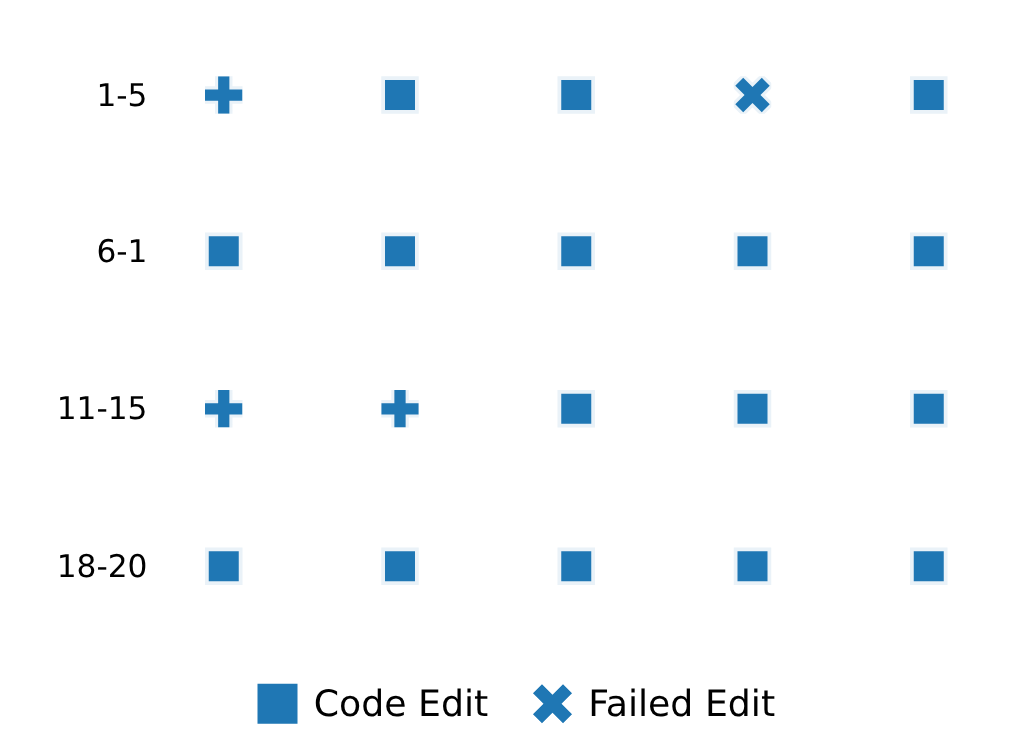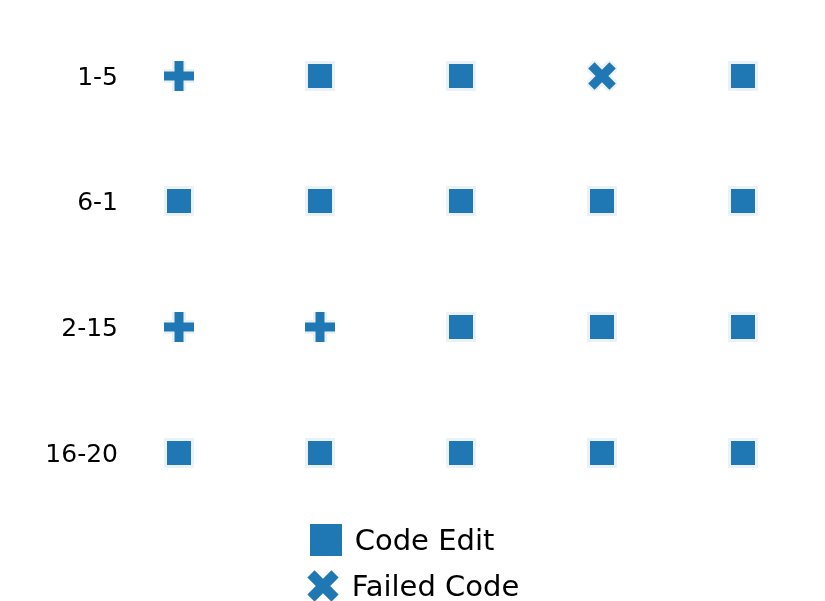--- a/index.html
+++ b/index.html
@@ -57,21 +57,20 @@
     display: block;
   }
   
   #legend {
     position: absolute;
     left: 0;
     top: 540px;
     width: 825px;
     height: 46px;
     display: flex;
-    flex-direction: column;
     align-items: center;
     justify-content: center;
     gap: 12px;
   }
   .legend-entry {
     display: flex;
     flex-direction: row;
     align-items: center;
     margin-right: 22px;
   }
@@ -103,24 +102,24 @@
 <div id="figure">
 
   <div id="ytick-labels">
       <div class="ytick-wrap" style="top: 76px;">
         <div class="ytick">1-5</div>
       </div>
       <div class="ytick-wrap" style="top: 201px;">
         <div class="ytick">6-1</div>
       </div>
       <div class="ytick-wrap" style="top: 327px;">
-        <div class="ytick">2-15</div>
+        <div class="ytick">11-15</div>
       </div>
       <div class="ytick-wrap" style="top: 453px;">
-        <div class="ytick">16-20</div>
+        <div class="ytick">18-20</div>
       </div>
     </div>
 
   <div id="plot-markers">
       <div class="marker m-plus" style="left: 179px; top: 76px;">
         <svg width="30" height="30" viewBox="0 0 30 30">
           <path stroke="#eaf2f8" stroke-width="5" stroke-linejoin="round" paint-order="stroke" fill="#1f77b4" d="M10.5 0 h9 v10.5 h10.5 v9 h-10.5 v10.5 h-9 v-10.5 h-10.5 v-9 h10.5 Z"></path>
         </svg>
       </div>
       <div class="marker m-square" style="left: 320px; top: 76px;"></div>
@@ -166,17 +165,17 @@
         <span class="legend-label">Code Edit</span>
       </div>
       <div class="legend-entry">
         <span class="legend-handle">
           <svg width="34" height="34" viewBox="0 0 34 34">
             <g transform="rotate(45 17 17)">
               <path fill="#1f77b4" d="M11.9 0 h10.2 v11.9 h11.9 v10.2 h-11.9 v11.9 h-10.2 v-11.9 h-11.9 v-10.2 h11.9 Z"></path>
             </g>
           </svg>
         </span>
-        <span class="legend-label">Failed Code</span>
+        <span class="legend-label">Failed Edit</span>
       </div>
     </div>
 
 </div>
 
 </body></html>

